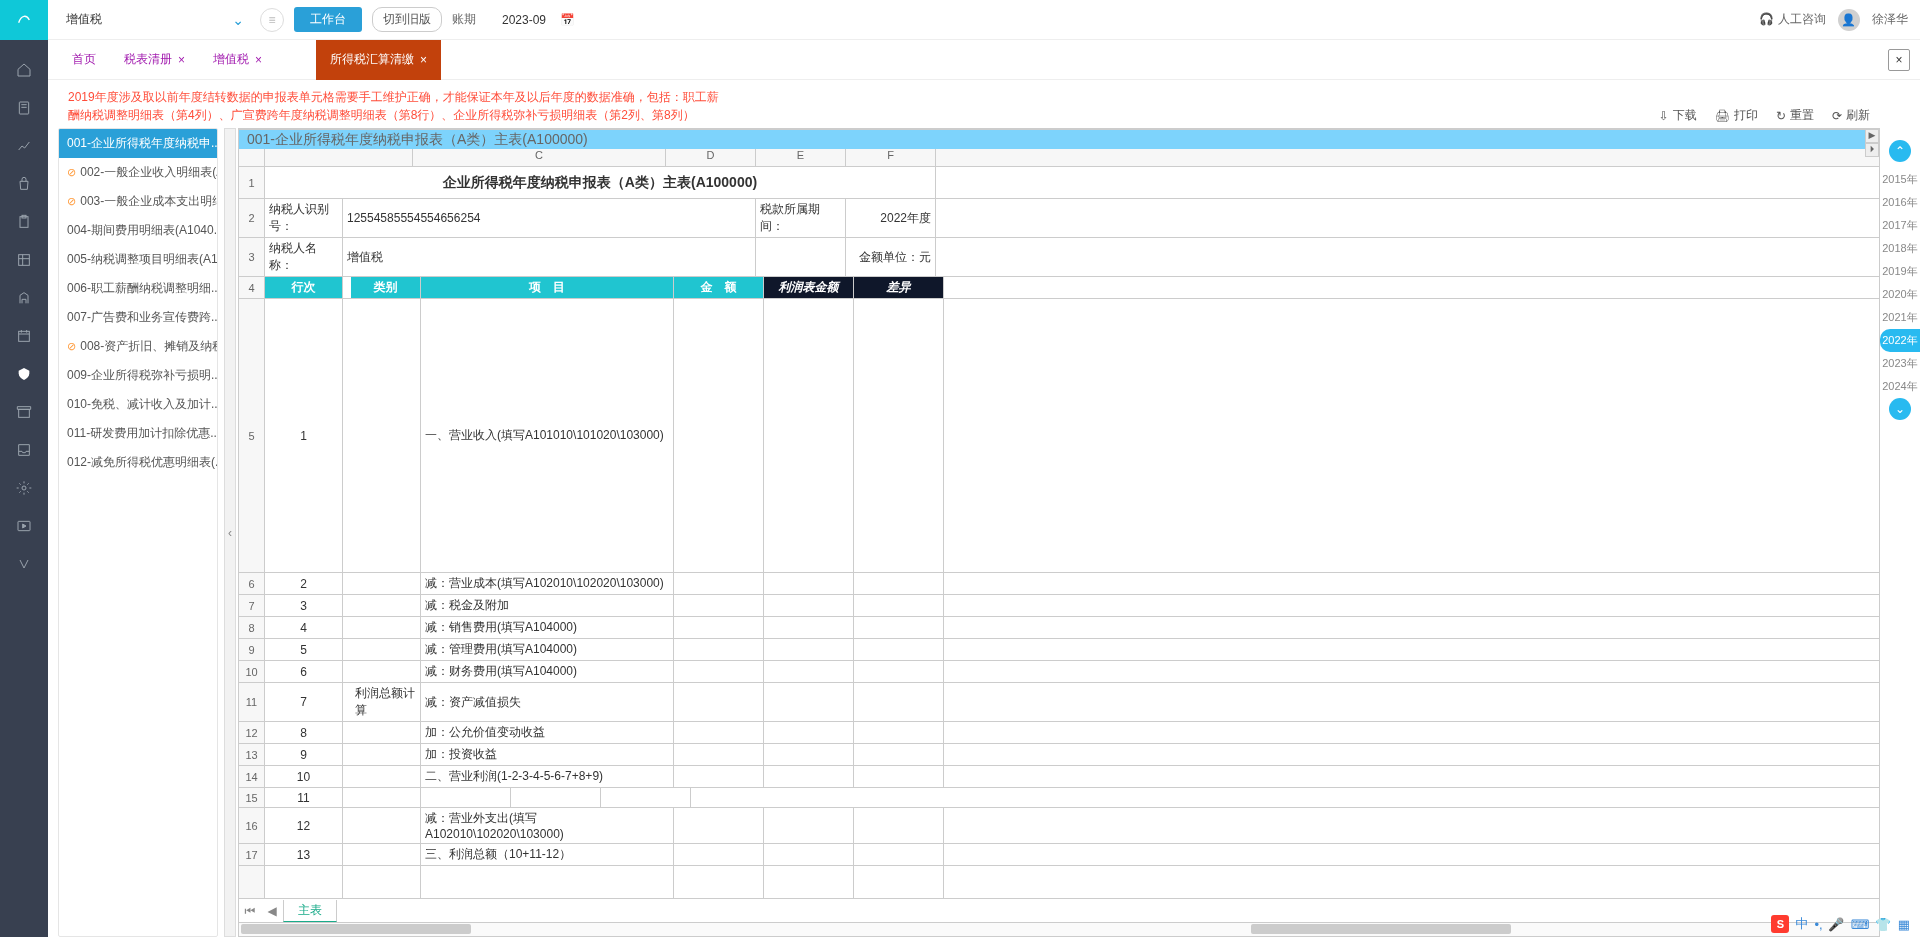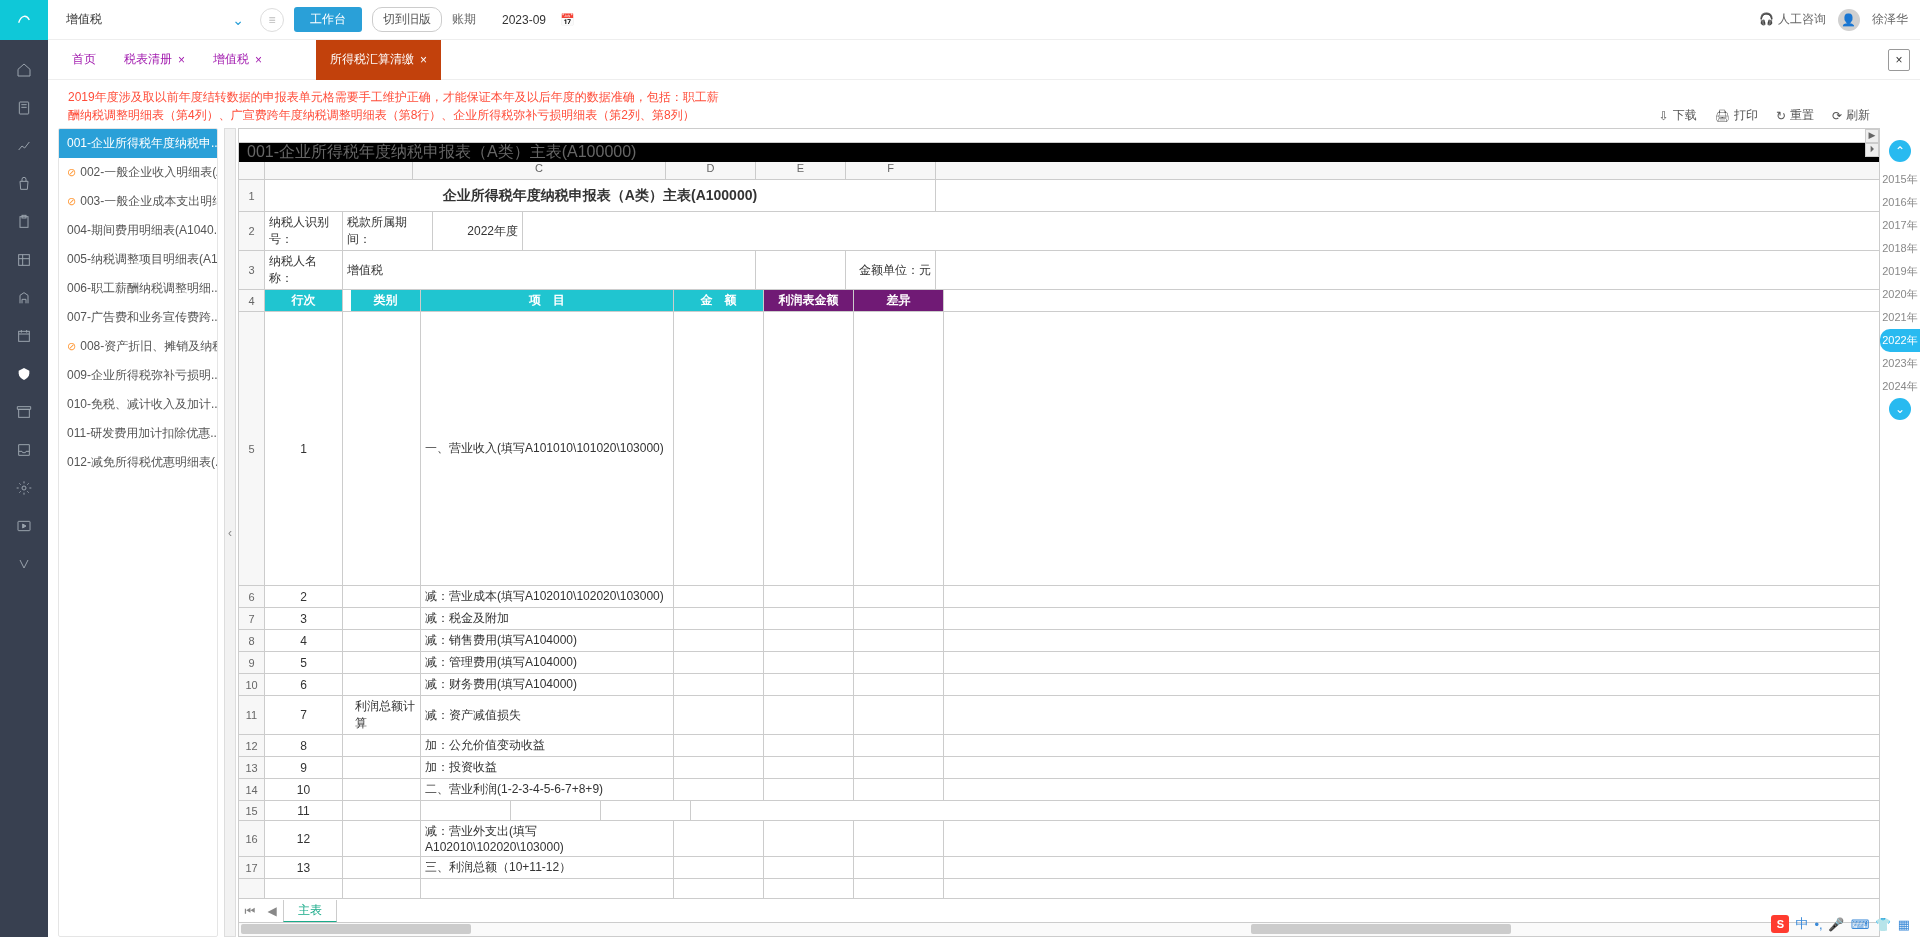--- a/index.html
+++ b/index.html
@@ -47,22 +47,22 @@
 .grow .rh { width: 26px; min-width: 26px; background: #f7f7f7; border-right: 1px solid #ccc; text-align: center; font-size: 11px; color: #666; display: flex; align-items: center; justify-content: center; }
 .cell { border-right: 1px solid #ccc; padding: 2px 4px; font-size: 12px; display: flex; align-items: center; }
 .cA { width: 78px; justify-content: center; }
 .cB { width: 70px; margin-left: 8px; }
 .cC { width: 253px; }
 .cD { width: 90px; }
 .cE { width: 90px; }
 .cF { width: 90px; }
 .title-merge { width: 671px; justify-content: center; font-weight: bold; font-size: 14px; padding: 6px 0; }
 .hdr-teal { background: #20c5d0; color: #fff; justify-content: center; font-weight: bold; }
-.hdr-green { background: #701a75; color: #fff; justify-content: center; font-weight: bold; }
-.formbar { height: 20px; border-top: 1px solid #ccc; background: #000000; display: flex; align-items: center; padding: 0 8px; font-size: 16px; color: #666; overflow: hidden; margin-top: 13px; }
+.hdr-green { background: #0f172a; color: #fff; justify-content: center; font-weight: bold; font-style: italic; }
+.formbar { height: 20px; border-top: 1px solid #ccc; background: #7dd3fc; display: flex; align-items: center; padding: 0 8px; font-size: 14px; color: #666; overflow: hidden; }
 .sheet-tabs { height: 24px; display: flex; align-items: center; border-top: 1px solid #ccc; background: #fff; }
 .st-arrow { width: 22px; text-align: center; color: #888; cursor: pointer; }
 .st-tab { padding: 2px 14px; color: #1aab8a; border-right: 1px solid #ccc; border-left: 1px solid #ccc; border-bottom: 1px solid #1aab8a; cursor: pointer; font-size: 12px; }
 .hscroll { height: 14px; border-top: 1px solid #ccc; background: #fafafa; display: flex; }
 .hscroll .track { flex: 1; position: relative; }
 .hscroll .thumb { position: absolute; height: 10px; top: 1px; background: #ccc; border-radius: 2px; }
 .collapse-handle { width: 12px; background: #f2f2f2; border: 1px solid #ddd; display: flex; align-items: center; justify-content: center; color: #888; cursor: pointer; margin-right: 2px; }
 .right-rail { width: 40px; display: flex; flex-direction: column; align-items: center; padding-top: 60px; gap: 0; }
 .rail-btn { width: 22px; height: 22px; border-radius: 50%; background: #28baf0; color: #fff; display: flex; align-items: center; justify-content: center; font-size: 12px; margin-bottom: 6px; cursor: pointer; }
 .year-pill { width: 40px; padding: 4px 0; text-align: center; font-size: 11px; color: #888; cursor: pointer; }
@@ -275,20 +275,21 @@
               <div style="width:90px">F</div>
             </div>
             <div class="grid" id="grid">
                 <div class="grow" style="min-height: 32px;">
                   <div class="rh">1</div>
                   <div class="cell title-merge" style="width: 671px;">企业所得税年度纳税申报表（A类）主表(A100000)</div>
                 </div>
                 <div class="grow">
                   <div class="rh">2</div>
                   <div class="cell cA">纳税人识别号：</div>
+                  <div class="cell " style="width: 413px;">125545855545546562​54</div>
                   <div class="cell cE">税款所属期间：</div>
                   <div class="cell cF lbl-right">2022年度</div>
                 </div>
                 <div class="grow">
                   <div class="rh">3</div>
                   <div class="cell cA">纳税人名称：</div>
                   <div class="cell " style="width: 413px;">增值税</div>
                   <div class="cell cE"></div>
                   <div class="cell cF lbl-right">金额单位：元</div>
                 </div>

